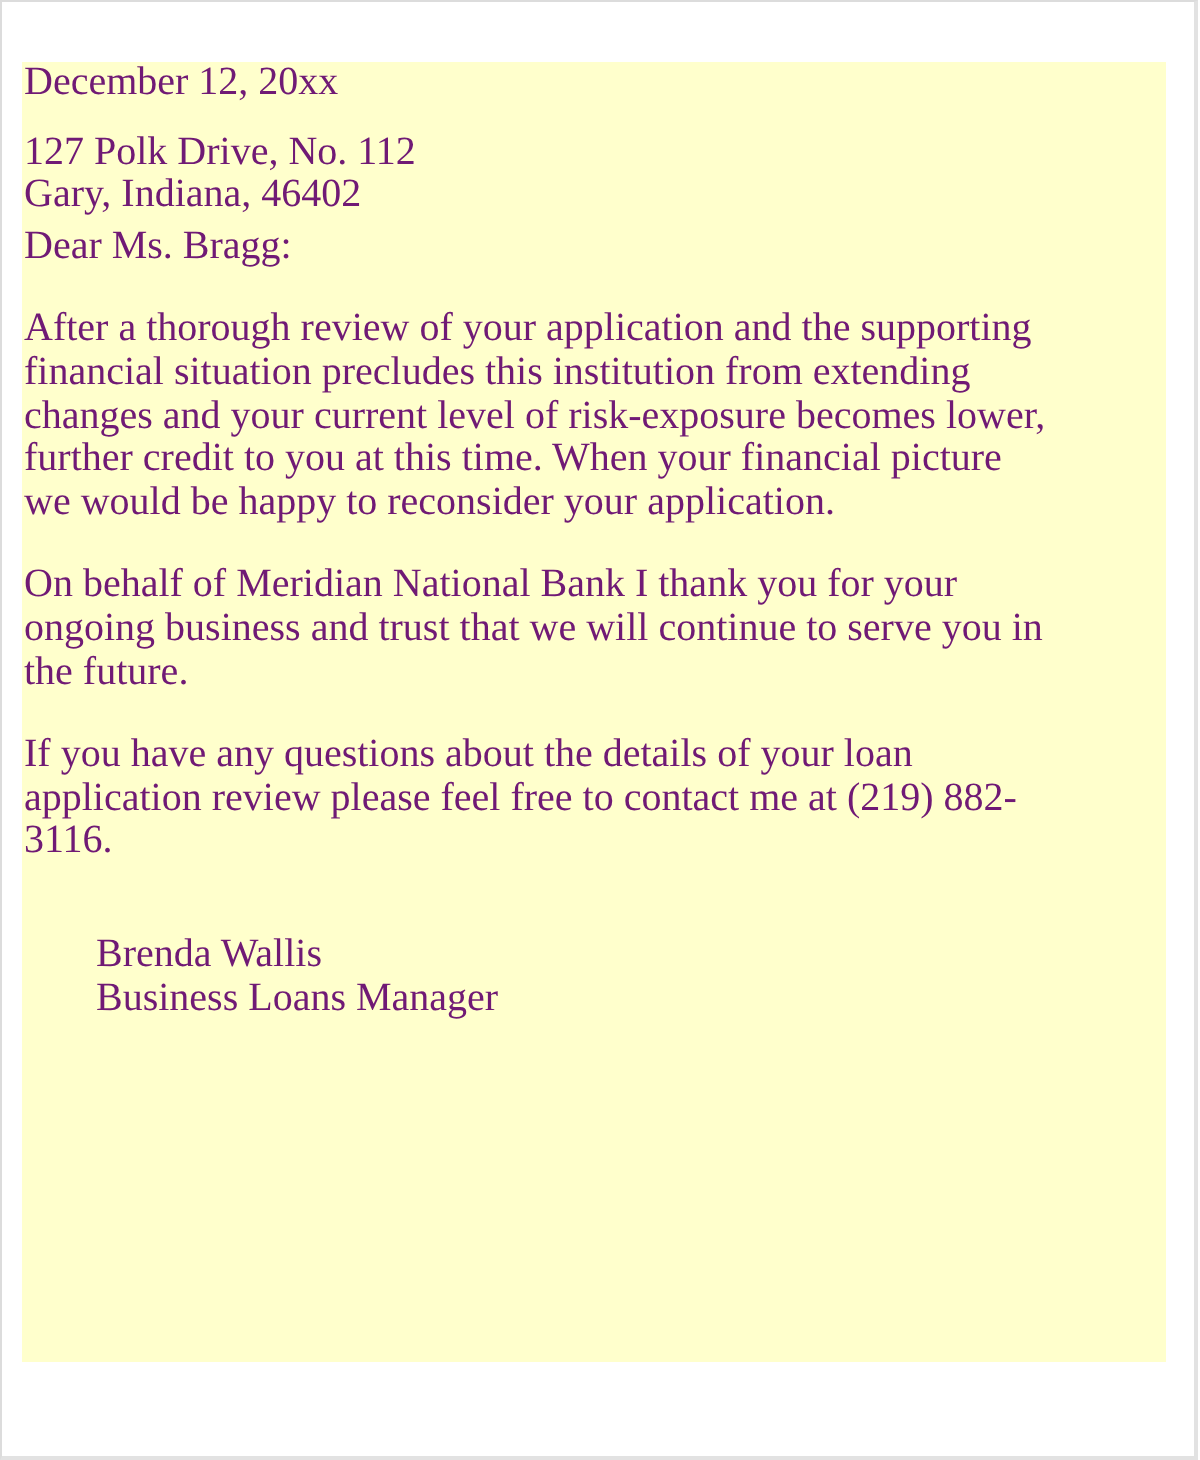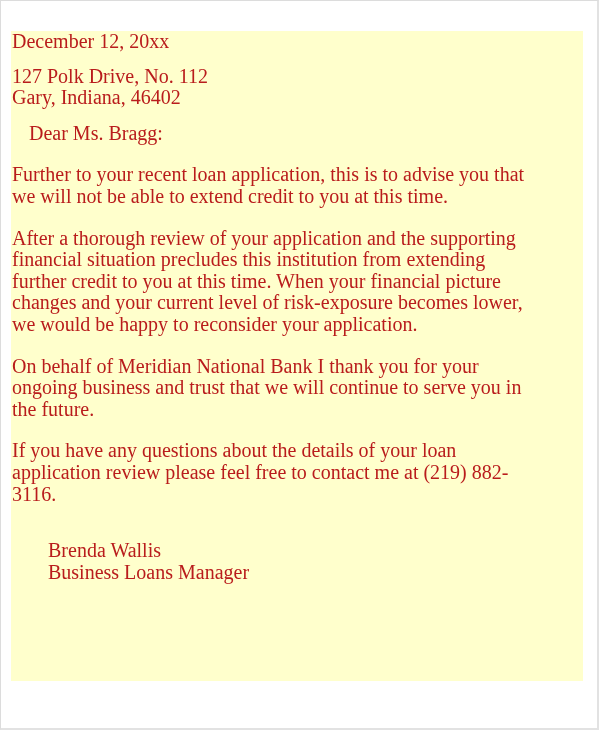--- a/index.html
+++ b/index.html
@@ -27,36 +27,36 @@
     .letter {
       position: absolute;
       left: 11px;
       top: 31px;
       width: 572px;
       height: 650px;
       background: #ffffcc;
       font-family: "Liberation Serif", "DejaVu Serif", serif;
       font-size: 20px;
       line-height: 21.6px;
-      color: #b91c1c;
+      color: #701a75;
       box-sizing: border-box;
       padding: 0 0 0 1px;
     }
     .block {
       margin: 0;
       padding: 0;
       white-space: nowrap;
     }
     .line {
       display: block;
       white-space: nowrap;
     }
     .date { margin-top: 0; }
     .recipient { margin-top: 13px; }
-    .salutation { margin-top: 14px; padding-left: 17px; }
+    .salutation { margin-top: 4px; }
     .para { margin-top: 20px; }
     .closing { margin-top: 24px; }
     .signature { margin-top: 35px; margin-left: 36px; }
   </style>
 </head>
 <body>
 
 <div class="frame"></div>
 
 <div class="letter" style="background: rgb(255, 255, 204);">
@@ -67,30 +67,26 @@
 
   <p class="block recipient">
     <span class="line">127 Polk Drive, No. 112</span>
     <span class="line">Gary, Indiana, 46402</span>
   </p>
 
   <p class="block salutation">
     <span class="line">Dear Ms. Bragg:</span>
   </p>
 
-  <p class="block para">
-    <span class="line">Further to your recent loan application, this is to advise you that</span>
-    <span class="line">we will not be able to extend credit to you at this time.</span>
-  </p>
 
   <p class="block para">
     <span class="line">After a thorough review of your application and the supporting</span>
     <span class="line">financial situation precludes this institution from extending</span>
+    <span class="line">changes and your current level of risk-exposure becomes lower,</span>
     <span class="line">further credit to you at this time. When your financial picture</span>
-    <span class="line">changes and your current level of risk-exposure becomes lower,</span>
     <span class="line">we would be happy to reconsider your application.</span>
   </p>
 
   <p class="block para">
     <span class="line">On behalf of Meridian National Bank I thank you for your</span>
     <span class="line">ongoing business and trust that we will continue to serve you in</span>
     <span class="line">the future.</span>
   </p>
 
   <p class="block para">

